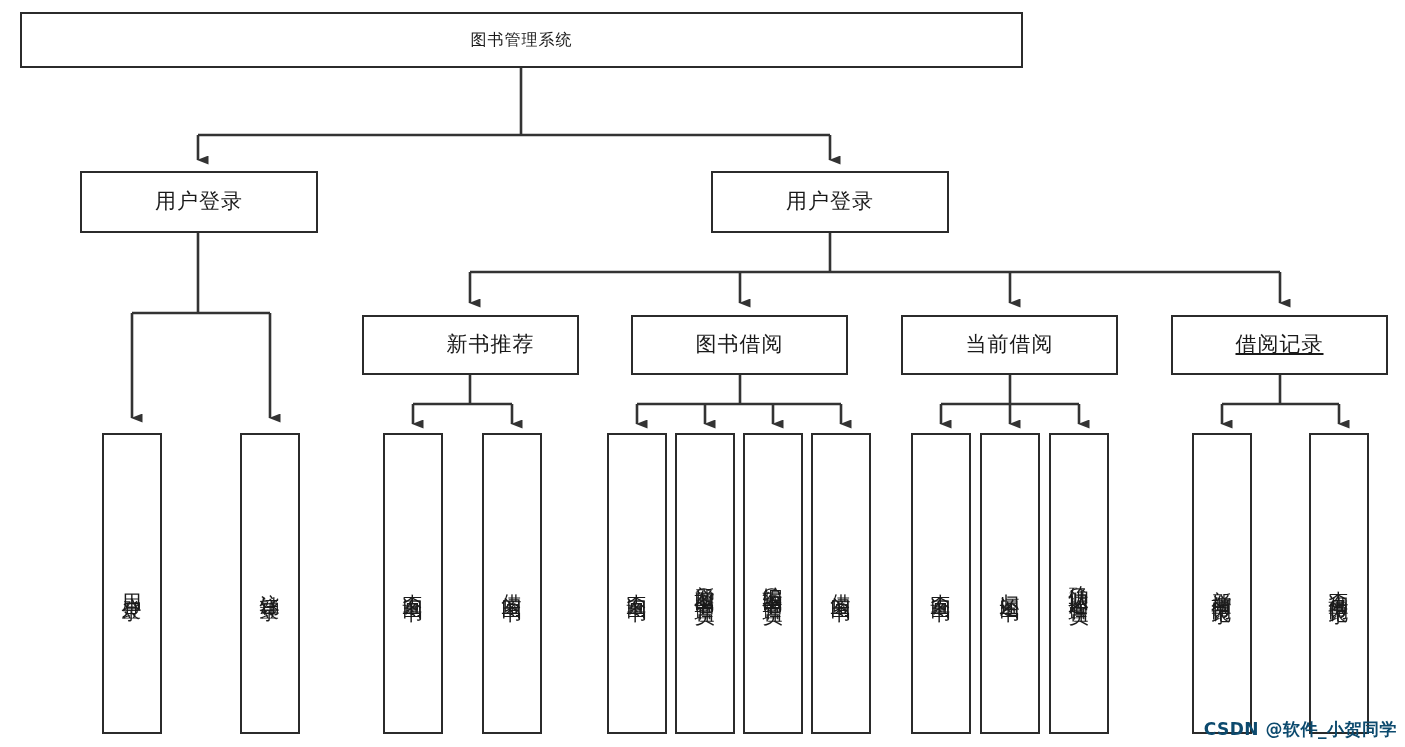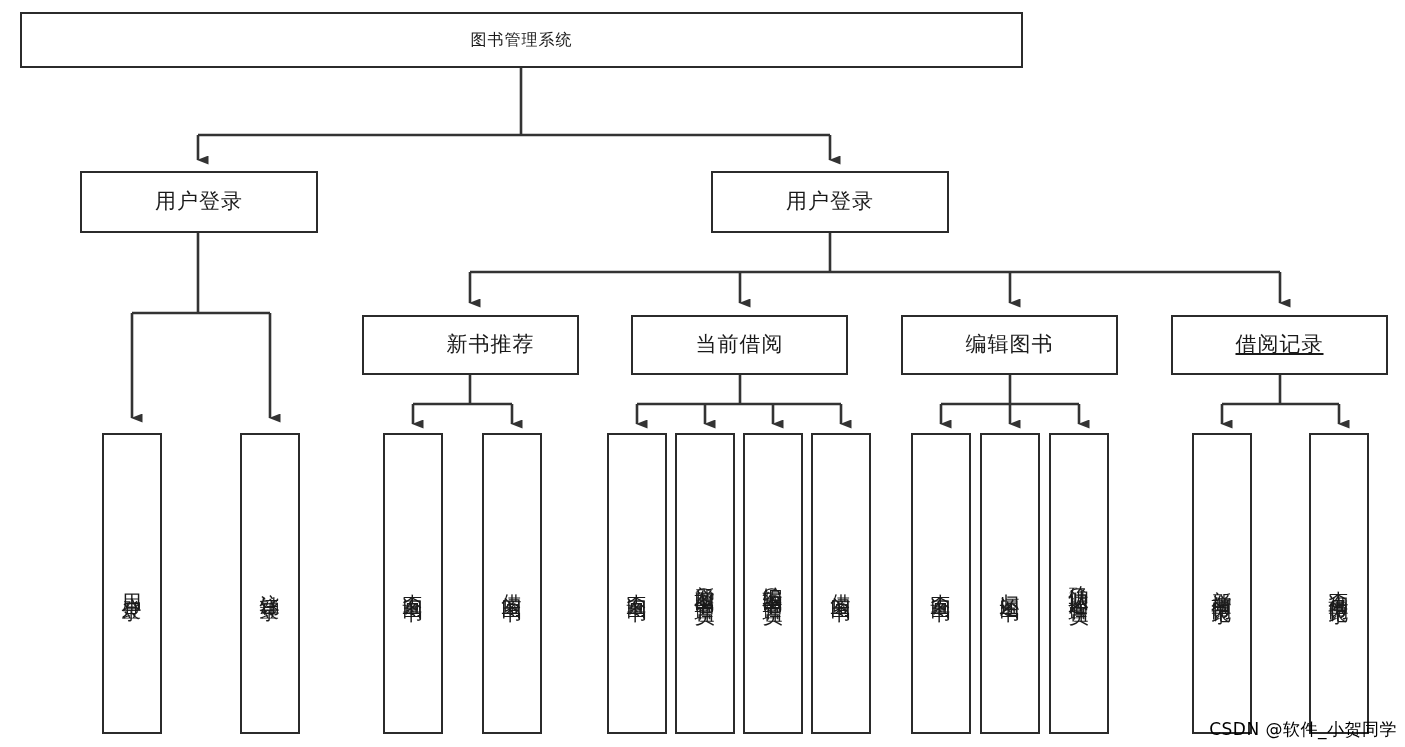--- a/index.html
+++ b/index.html
@@ -56,24 +56,25 @@
   .node.leaf .vtext {
     writing-mode: vertical-rl;
     text-orientation: upright;
     display: block;
   }
   .watermark {
     position: absolute;
     right: 8px;
     bottom: 6px;
     font-size: 17px;
-    color: #000000;
+    color: #0c4a6e;
     letter-spacing: 0.5px;
     z-index: 3;
     white-space: nowrap;
+    font-weight: bold;
   }
 </style>
 </head>
 <body>
 
 <div id="canvas">
 
   <svg id="connectors" viewBox="0 0 1405 747">
     <defs>
       <marker id="arrow" markerWidth="10" markerHeight="12" refX="4.5" refY="10.5" orient="auto" markerUnits="userSpaceOnUse">
@@ -132,24 +133,24 @@
     <span>用户登录</span>
   </div>
   <div class="node horiz" style="left:711px; top:171px; width:238px; height:62px;">
     <span>用户登录</span>
   </div>
 
   <div class="node horiz" style="left:362px; top:315px; width:217px; height:60px;padding-left:40px;">
     <span>新书推荐</span>
   </div>
   <div class="node horiz" style="left:631px; top:315px; width:217px; height:60px;">
+    <span>图书借阅</span>
+  </div>
+  <div class="node horiz" style="left:901px; top:315px; width:217px; height:60px;">
     <span>当前借阅</span>
-  </div>
-  <div class="node horiz" style="left:901px; top:315px; width:217px; height:60px;">
-    <span>编辑图书</span>
   </div>
   <div class="node horiz" style="left:1171px; top:315px; width:217px; height:60px;text-decoration:underline;">
     <span>借阅记录</span>
   </div>
 
   <div class="node leaf" style="left:102px; top:433px; width:60px; height:301px;">
     <span class="vtext">用户登录</span>
   </div>
   <div class="node leaf" style="left:240px; top:433px; width:60px; height:301px;">
     <span class="vtext">注销登录</span>

